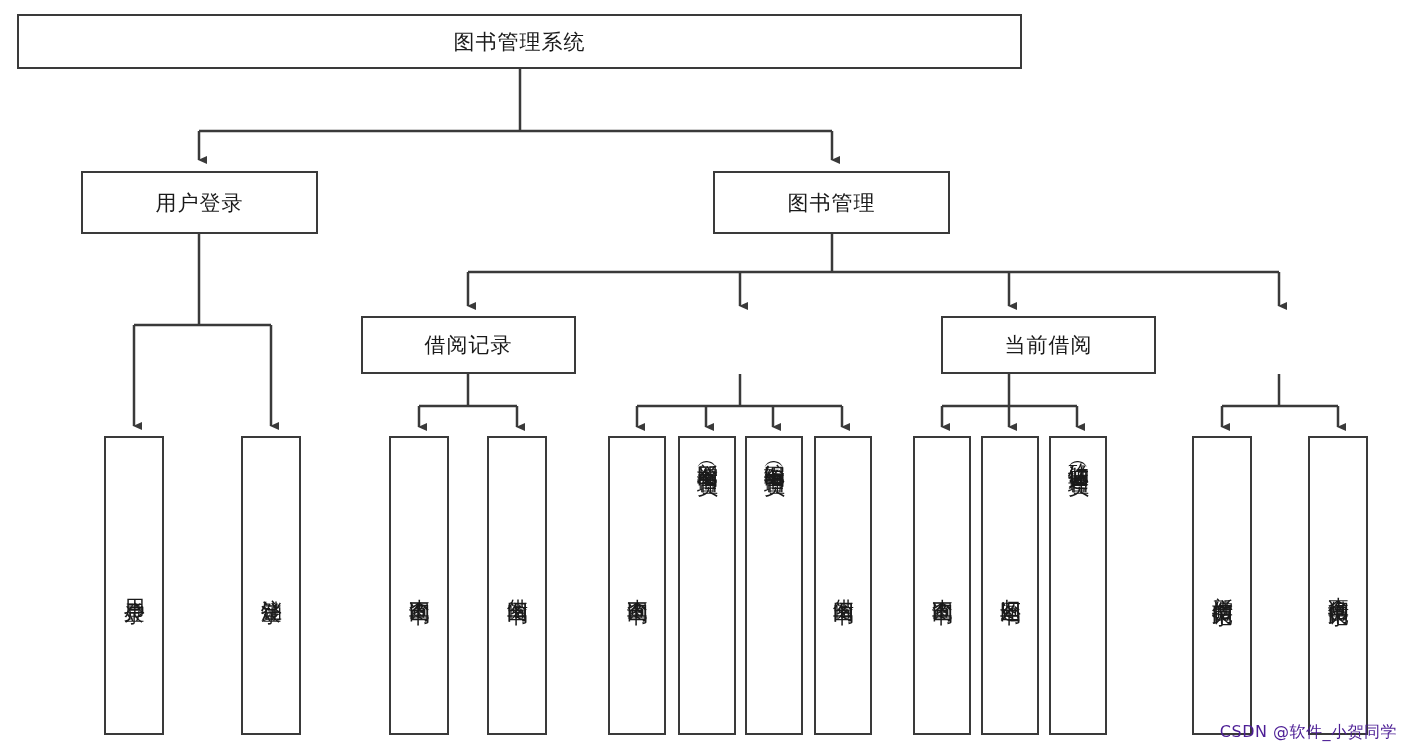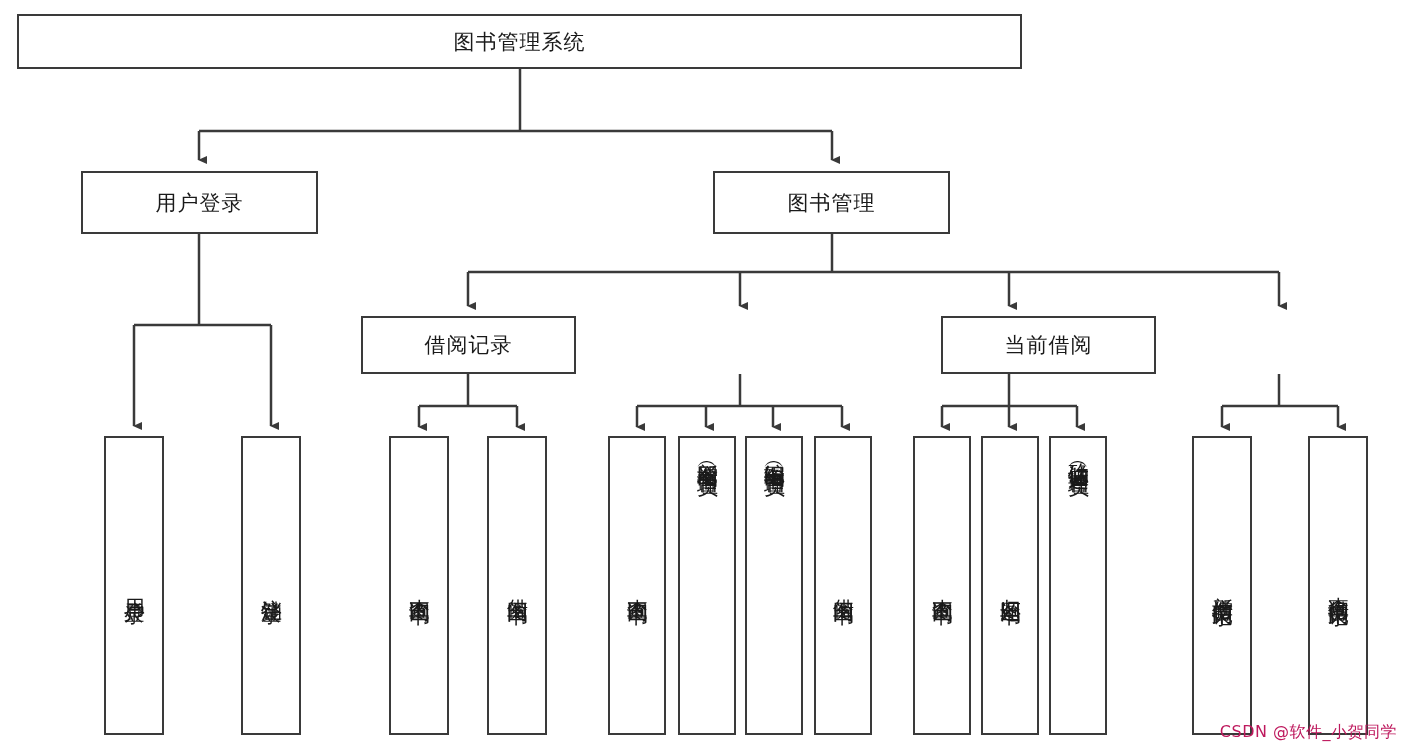--- a/index.html
+++ b/index.html
@@ -55,21 +55,21 @@
   }
   .node.vert.centered {
     align-items: center;
     padding-top: 0;
   }
   #watermark {
     position: absolute;
     right: 8px;
     bottom: 4px;
     font-size: 16px;
-    color: #be185d;
+    color: #4c1d95;
     letter-spacing: 0.5px;
     white-space: nowrap;
   }
 </style>
 </head>
 <body>
 
 <div id="canvas">
 
   <svg id="wires" viewBox="0 0 1405 747" xmlns="http://www.w3.org/2000/svg">

